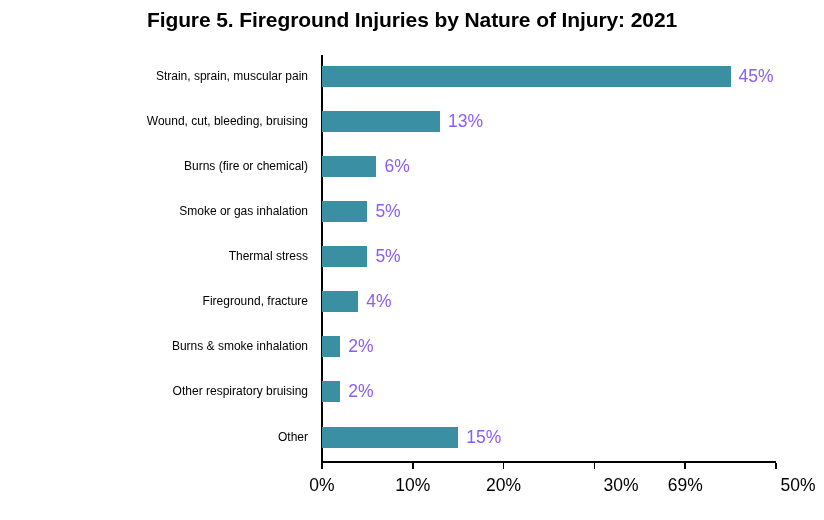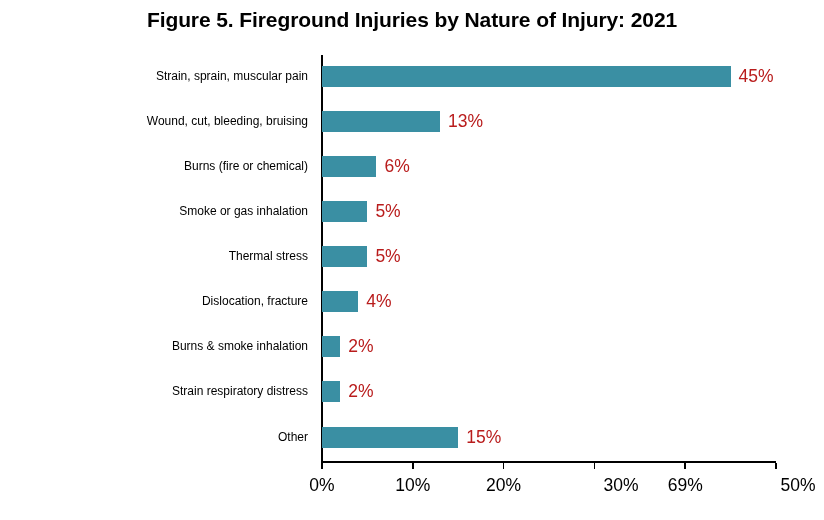--- a/index.html
+++ b/index.html
@@ -60,21 +60,21 @@
   .bar {
     position: absolute;
     height: 21px;
     background: #3a8fa3;
   }
   .bar-value {
     position: absolute;
     height: 21px;
     line-height: 21px;
     font-size: 17.5px;
-    color: #b91c1c;
+    color: #8b5cf6;
     white-space: nowrap;
   }
 
   
   #y-axis-line {
     position: absolute;
     left: 321px;
     top: 55px;
     width: 2px;
     height: 407px;
@@ -148,27 +148,27 @@
       <div class="row-labels" style="top: 156px;">
         <div class="cat-label">Burns (fire or chemical)</div>
       </div>
       <div class="row-labels" style="top: 201px;">
         <div class="cat-label">Smoke or gas inhalation</div>
       </div>
       <div class="row-labels" style="top: 246px;">
         <div class="cat-label">Thermal stress</div>
       </div>
       <div class="row-labels" style="top: 291px;">
-        <div class="cat-label">Dislocation, fracture</div>
+        <div class="cat-label">Fireground, fracture</div>
       </div>
       <div class="row-labels" style="top: 336px;">
         <div class="cat-label">Burns &amp; smoke inhalation</div>
       </div>
       <div class="row-labels" style="top: 381px;">
-        <div class="cat-label">Strain respiratory distress</div>
+        <div class="cat-label">Other respiratory bruising</div>
       </div>
       <div class="row-labels" style="top: 427px;">
         <div class="cat-label">Other</div>
       </div>
     </div>
   <div id="xticks-container">
       <div class="x-tick" style="left: 321.25px;"></div>
       <div class="x-tick-label" style="left: 322px;">0%</div>
       <div class="x-tick" style="left: 412.05px;"></div>
       <div class="x-tick-label" style="left: 412.8px;">10%</div>

